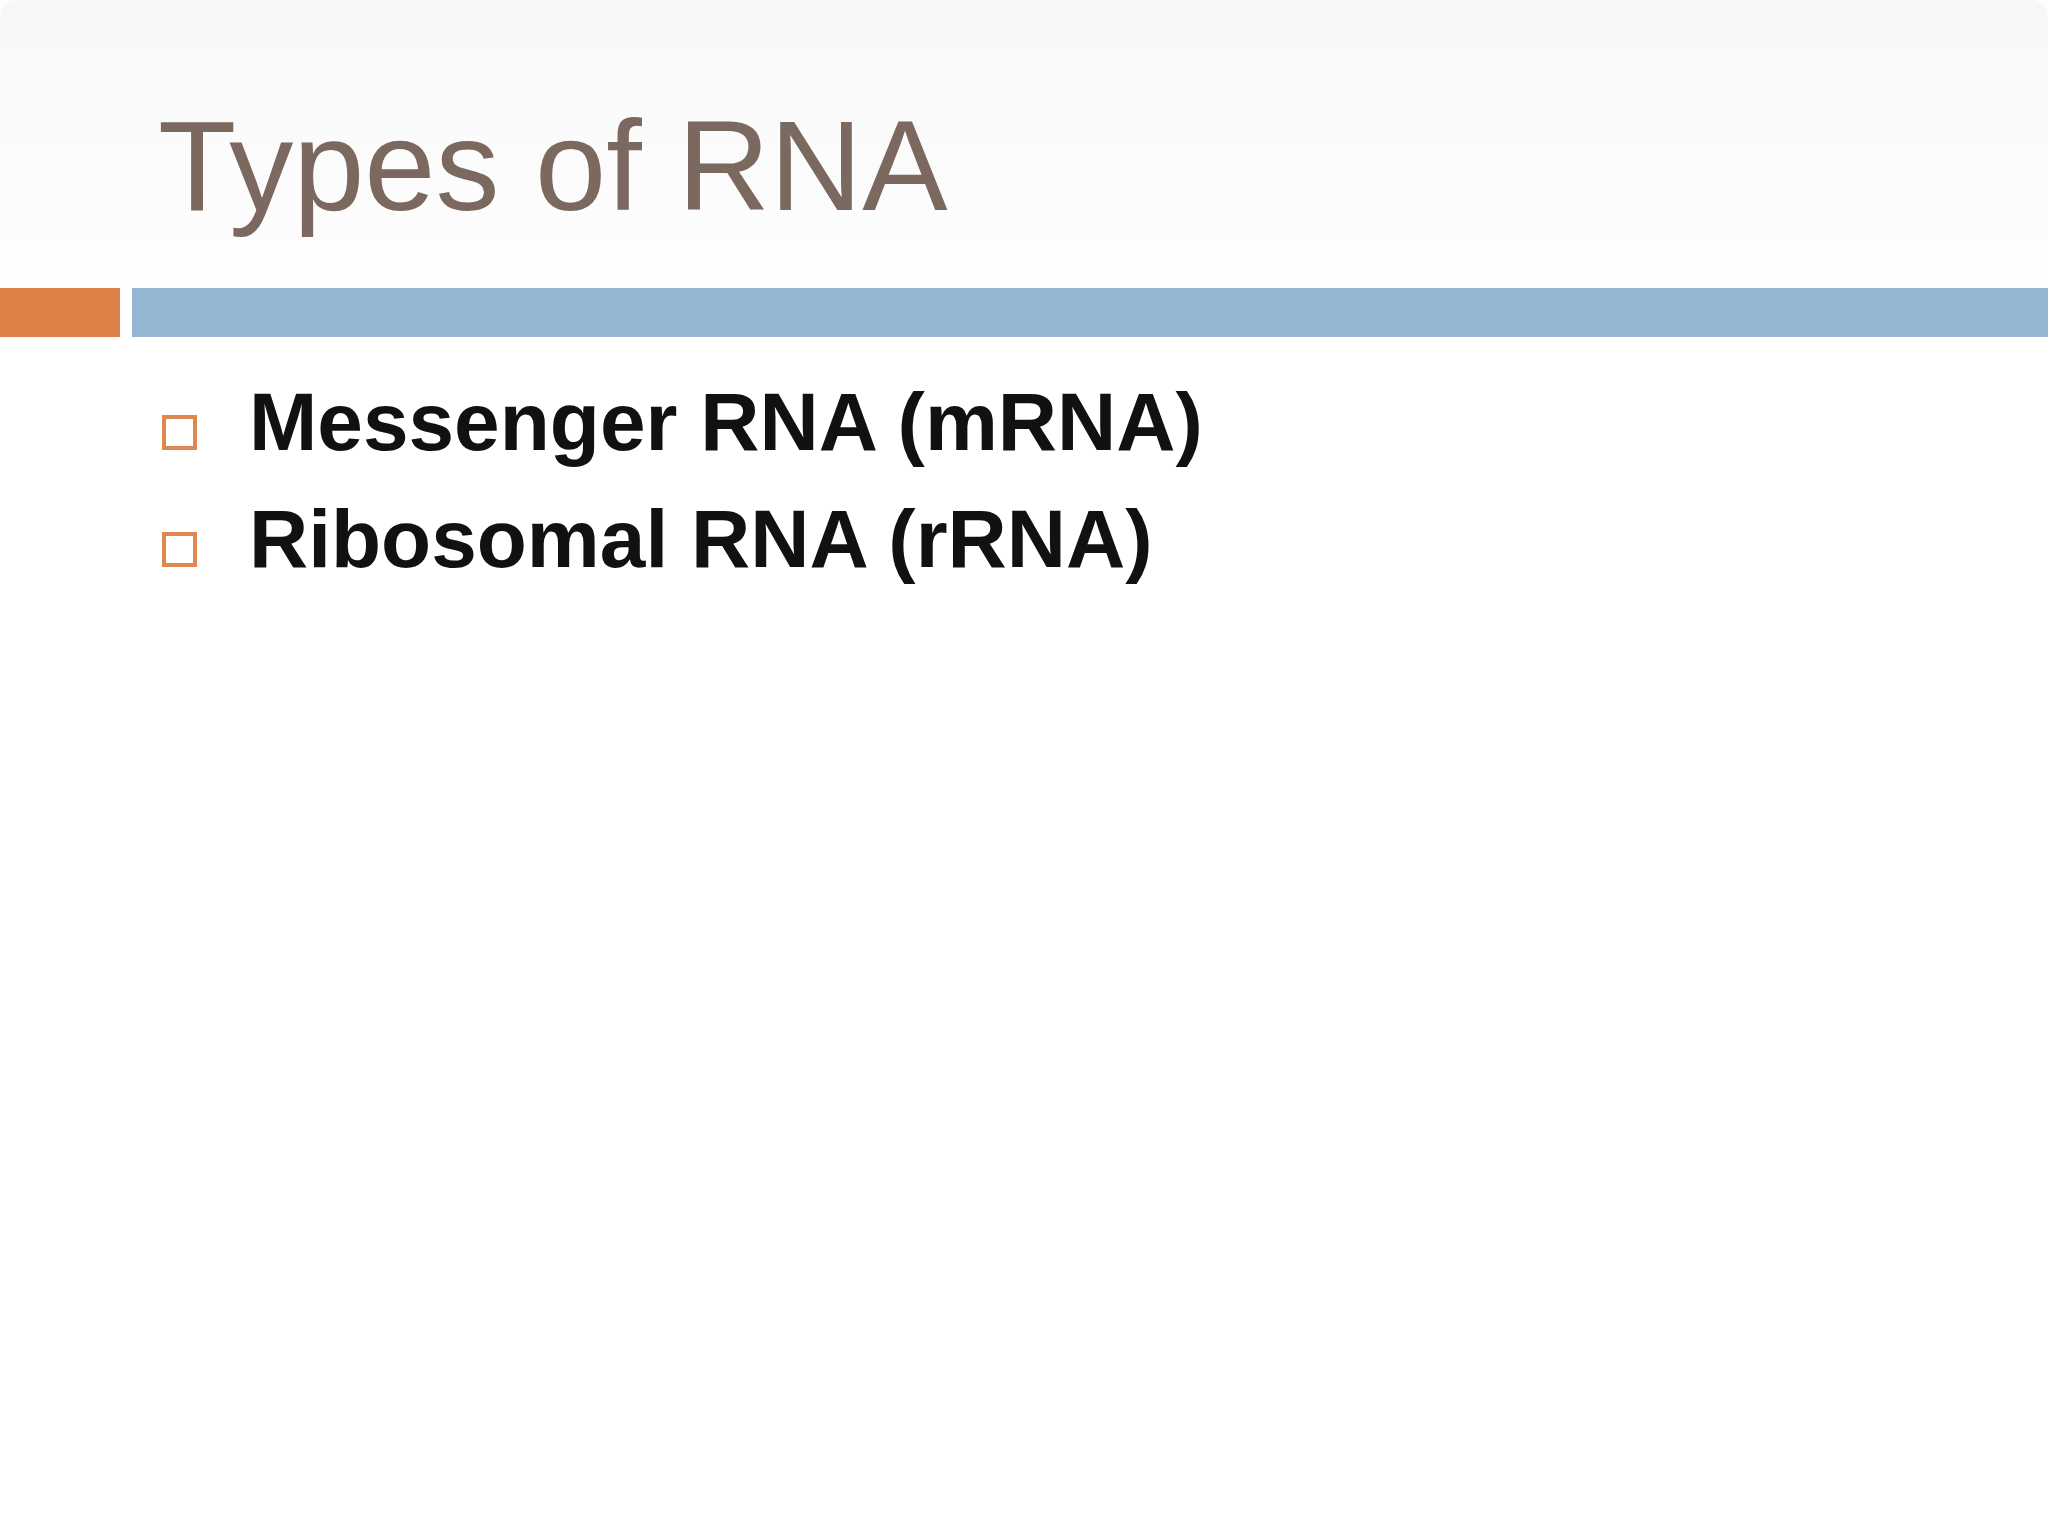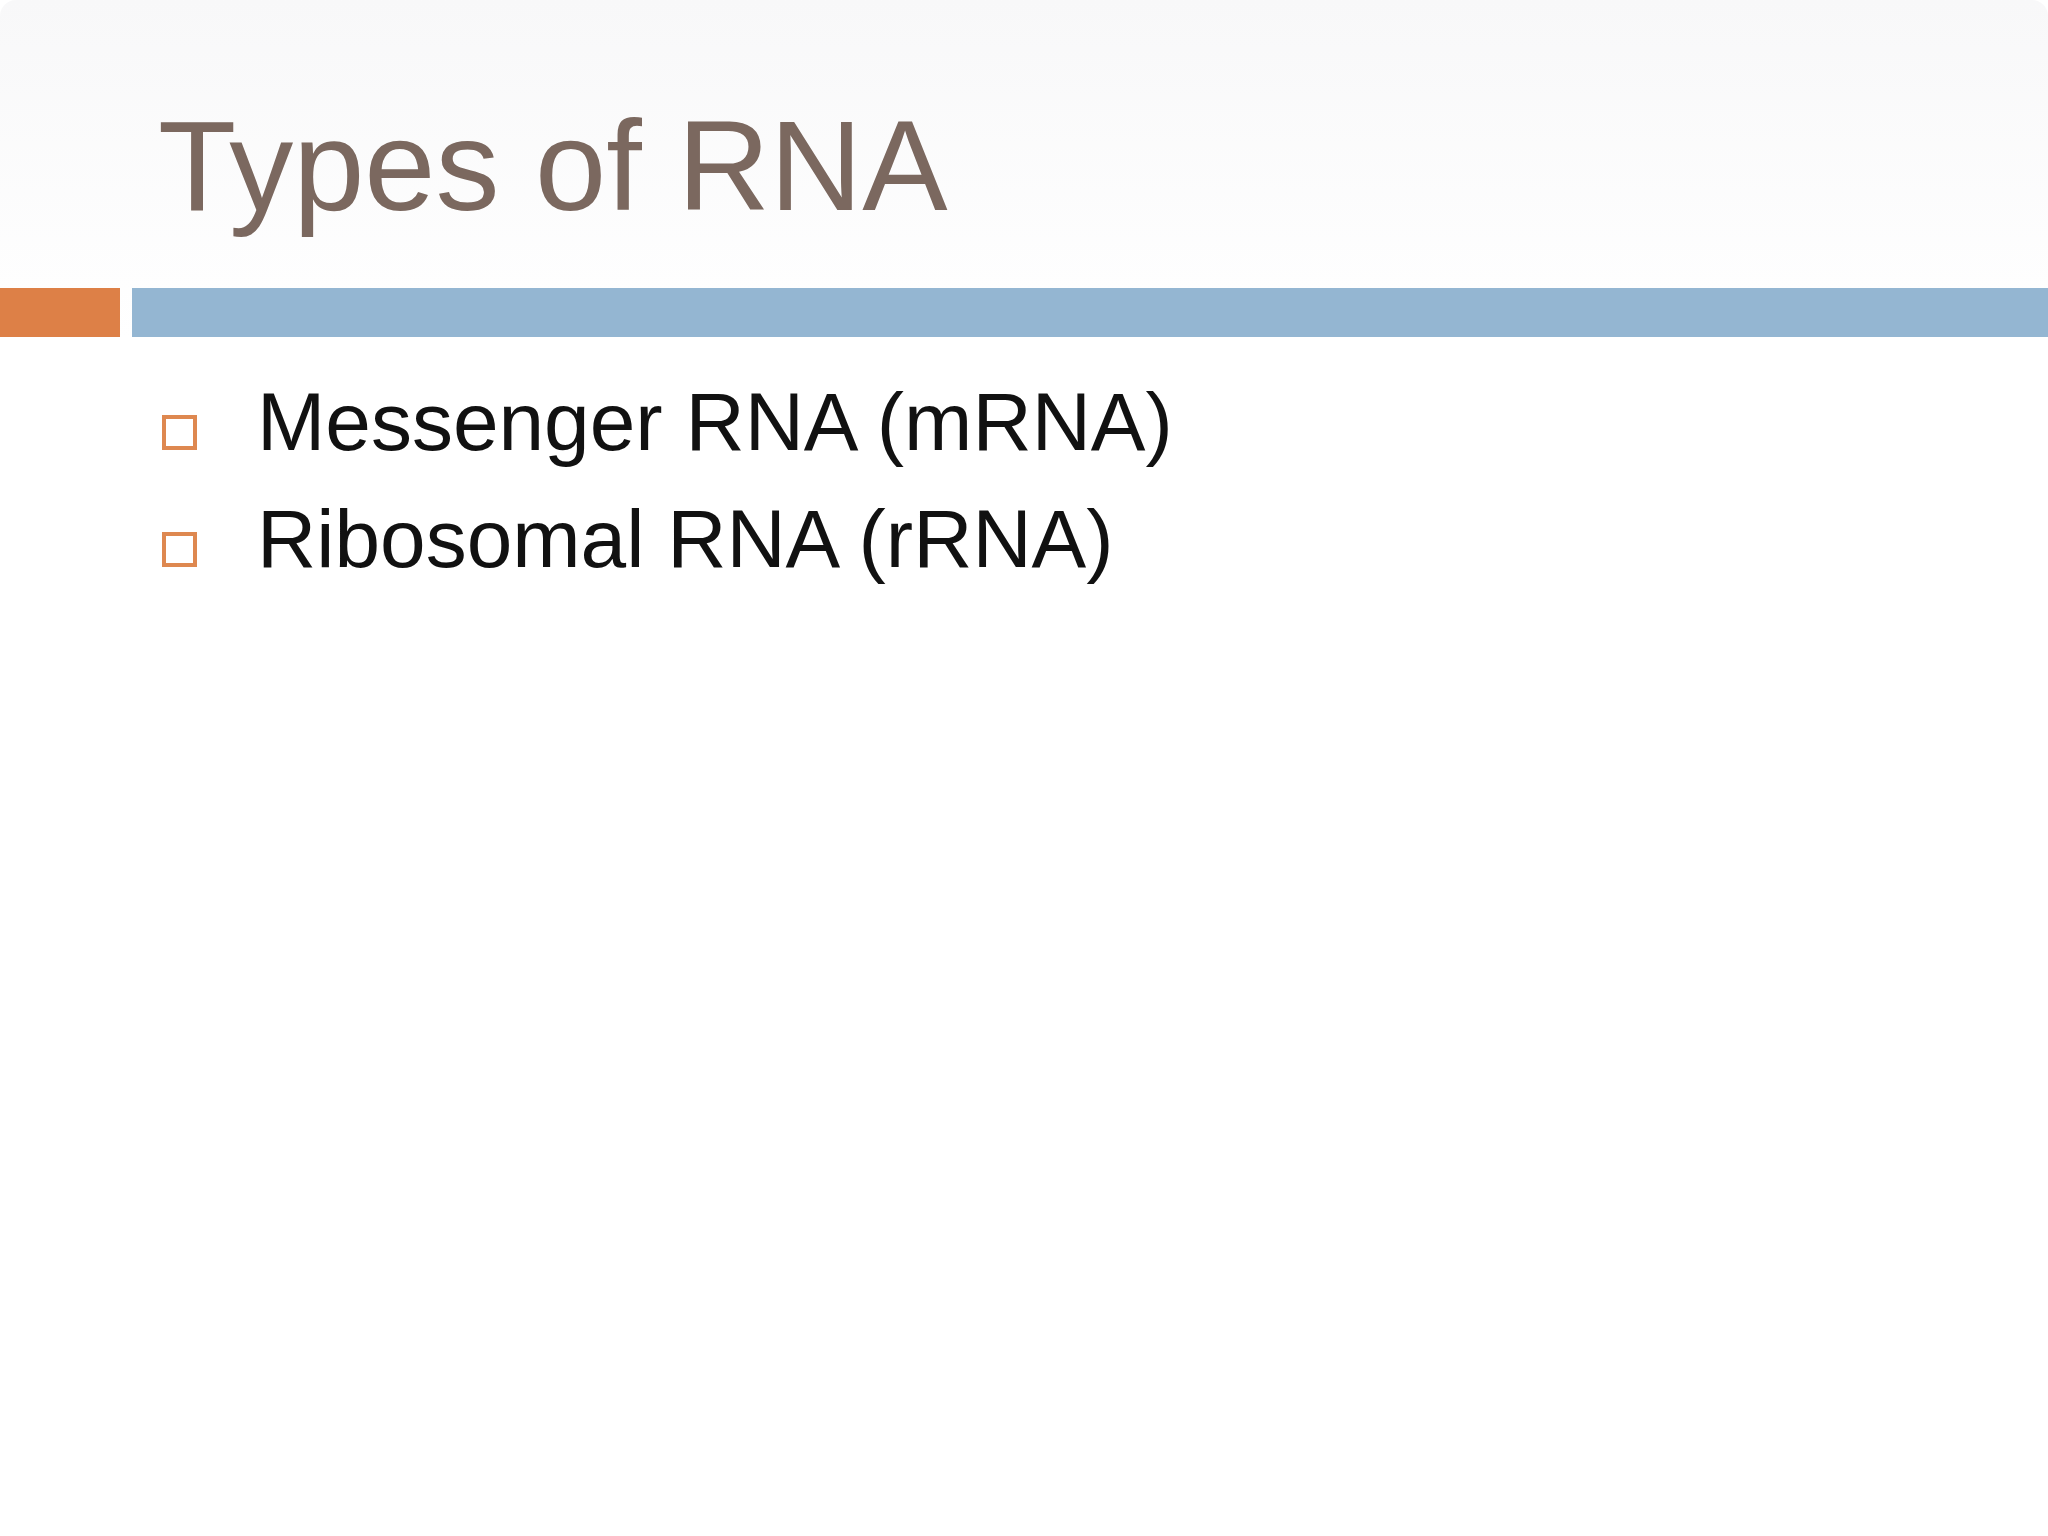--- a/index.html
+++ b/index.html
@@ -82,25 +82,25 @@
     left: 162px;
     top: 34px;
     width: 35px;
     height: 35px;
     box-sizing: border-box;
     border: 4px solid var(--c-bullet_marker, #DE8850);
     background: transparent;
   }
   .bullet-text {
     position: absolute;
-    left: 257px;
+    left: 249px;
     top: 0;
     font-size: 82px;
     line-height: 82px;
-    font-weight: 400;
+    font-weight: 700;
     color: var(--c-body_text, #111111);
     white-space: nowrap;
   }
 </style>
 </head>
 <body>
 
 <div class="slide">
 
   <h1 class="title">Types of RNA</h1>

